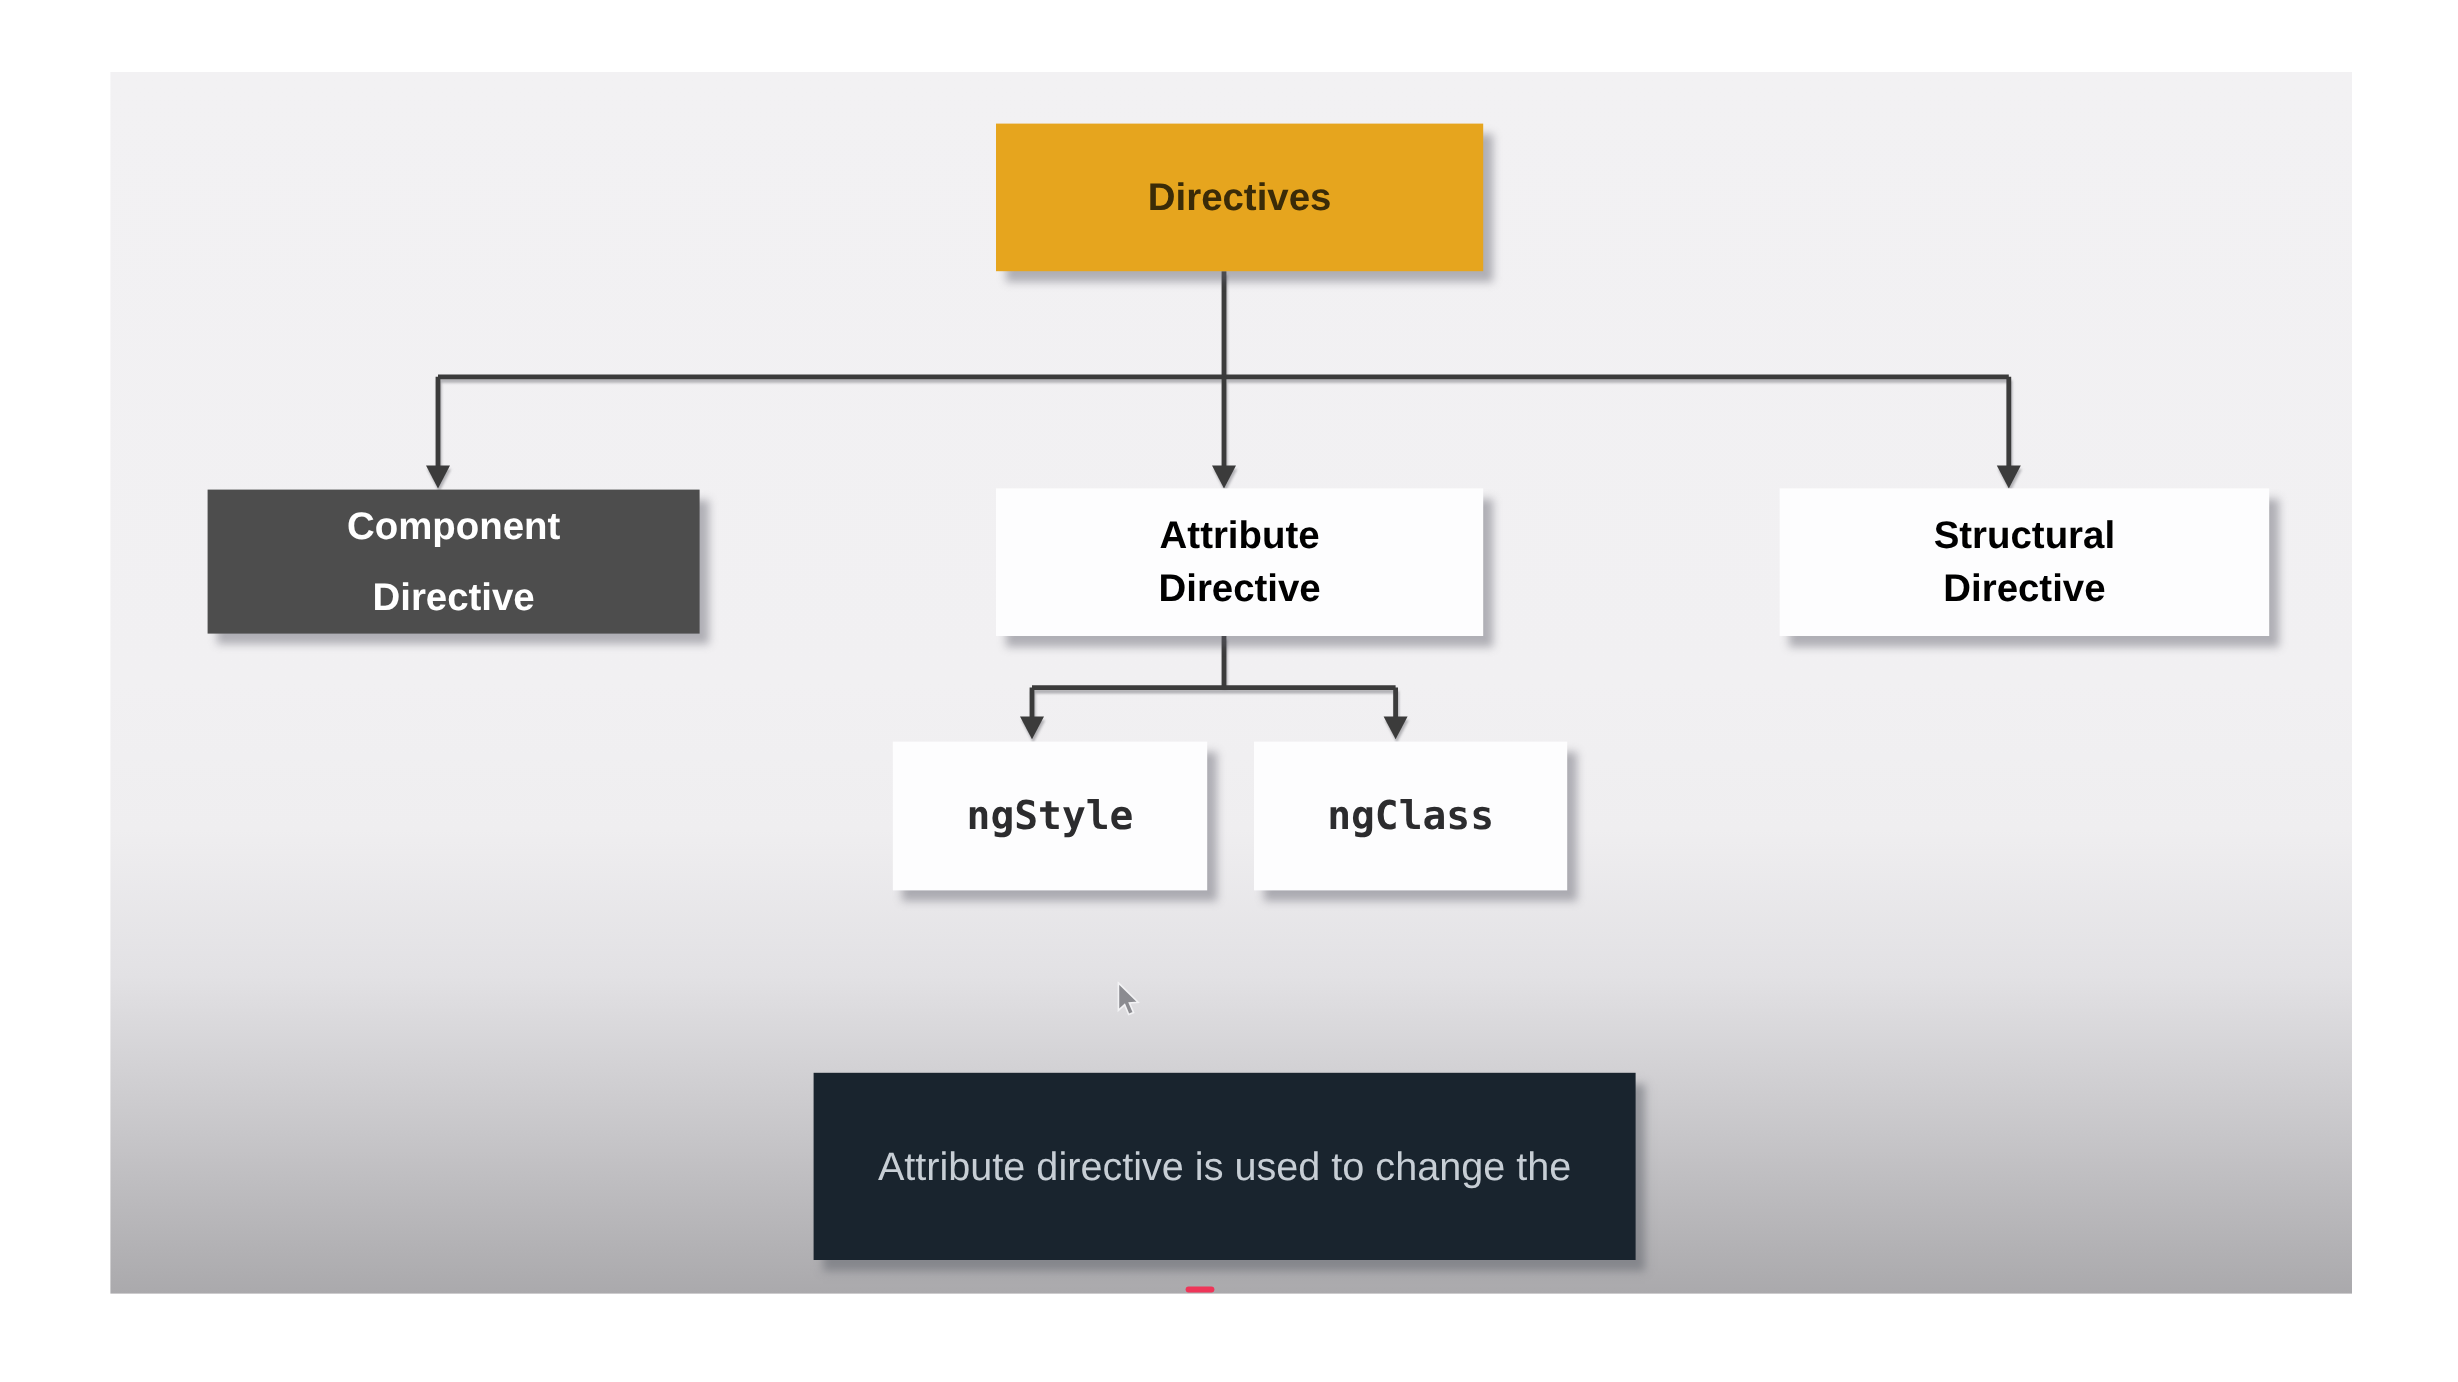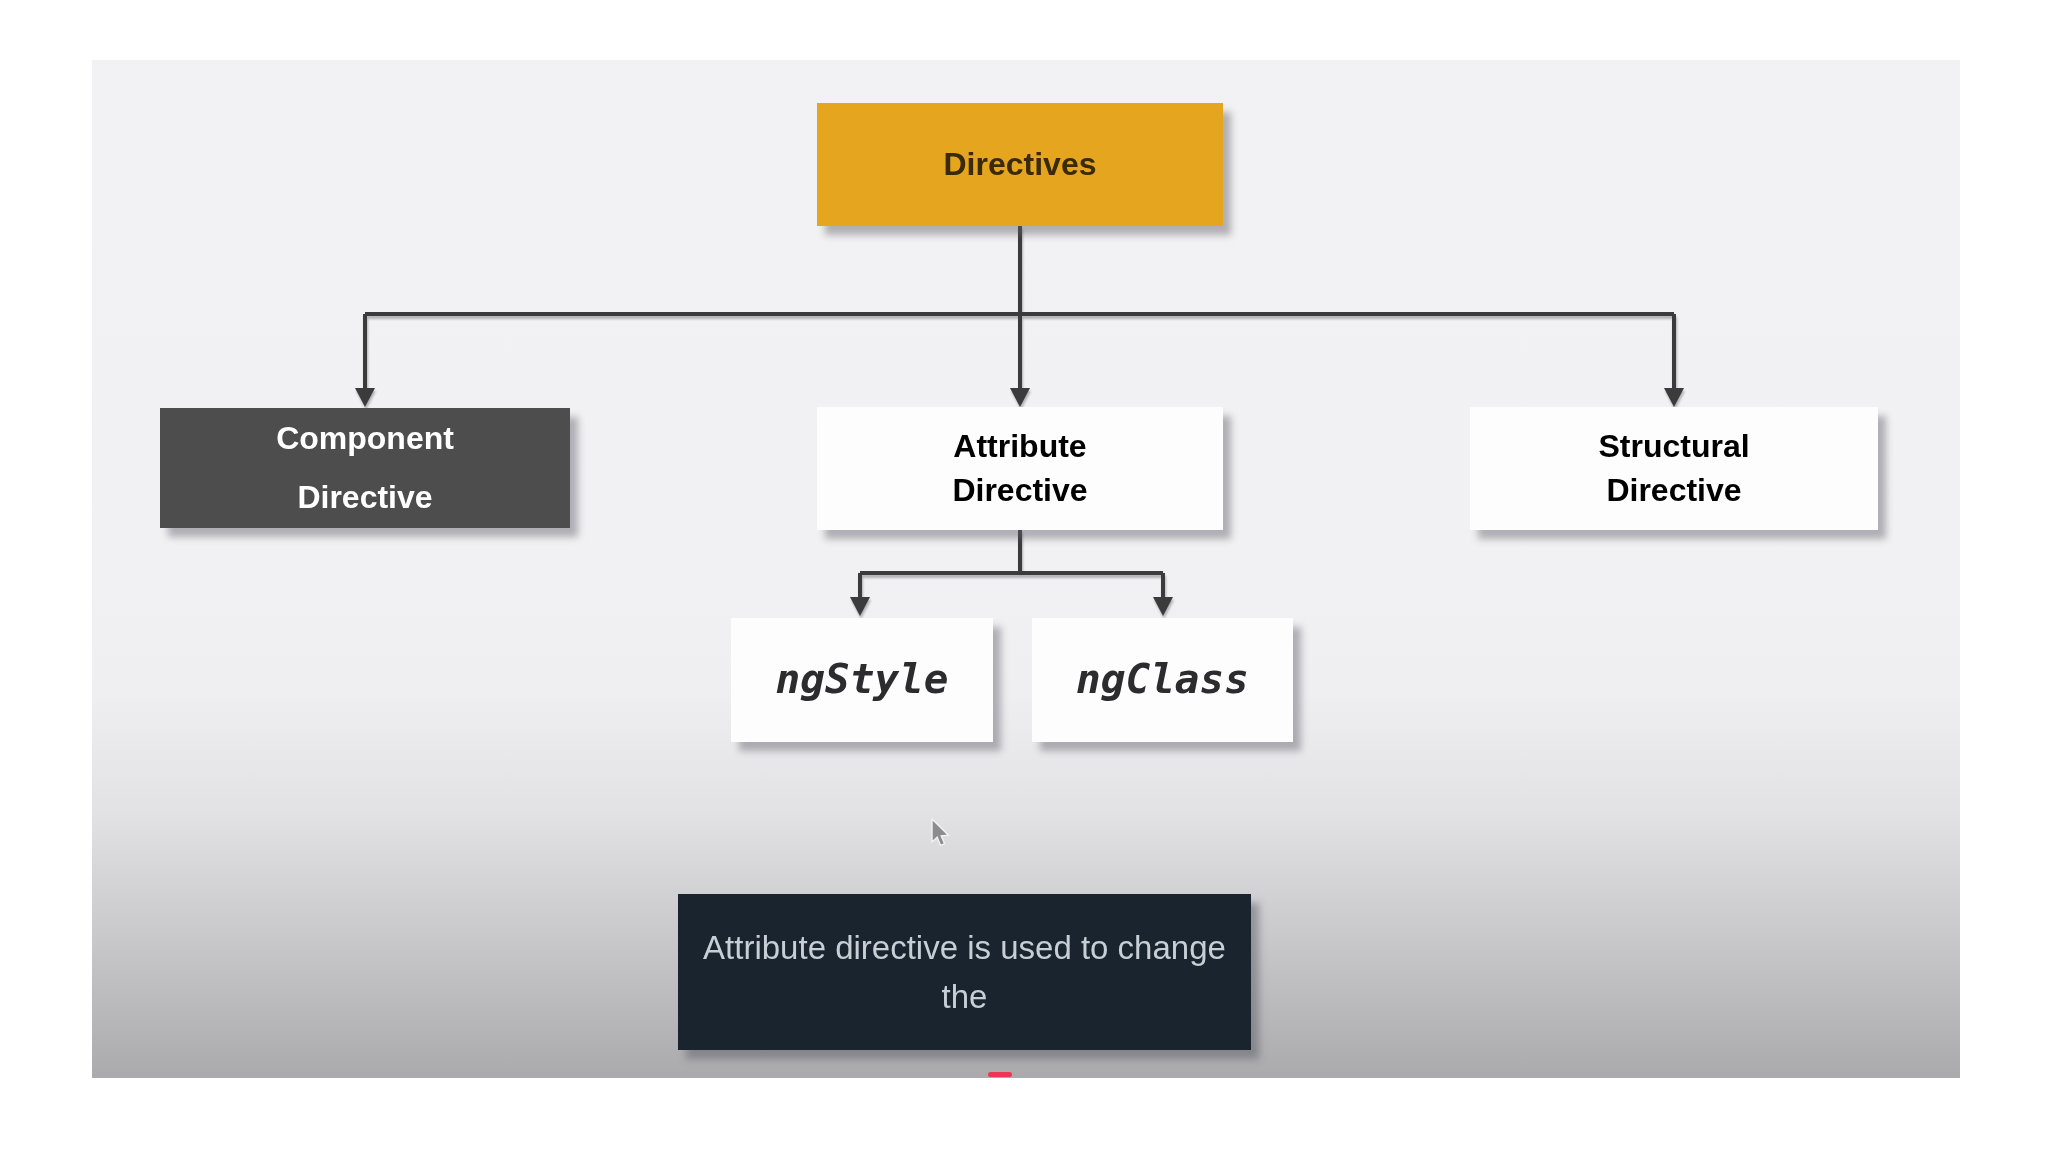--- a/index.html
+++ b/index.html
@@ -36,49 +36,49 @@
     position: absolute;
     display: flex;
     flex-direction: column;
     align-items: center;
     justify-content: center;
     text-align: center;
     font-weight: bold;
     font-size: 32px;
     line-height: 1.35;
     box-shadow: 8px 9px 7px rgba(96, 96, 106, 0.45);
+    margin-left: 13px;
   }
   .node-root {
     left: 725px; top: 43px; width: 406px; height: 123px;
     background: #e6a51e;
     color: #3a2b08;
   }
   .node-dark {
     left: 68px; top: 348px; width: 410px; height: 120px;
     background: #4d4d4d;
     color: #ffffff;
     gap: 16px;
   }
   .node-white {
     background: #fdfdfe;
     color: #000000;
   }
   .node-attribute  { left: 725px;  top: 347px; width: 406px; height: 123px; }
   .node-structural { left: 1378px; top: 347px; width: 408px; height: 123px; }
   .node-mono {
     font-family: "DejaVu Sans Mono", monospace;
-    font-size: 41px;
+    font-size: 33px;
     color: #2c2c2e;
-    font-style: italic;
   }
   .node-ngstyle { left: 639px; top: 558px; width: 262px; height: 124px; }
   .node-ngclass { left: 940px; top: 558px; width: 261px; height: 124px; }
   .note-box {
     position: absolute;
-    left: 586px; top: 834px; width: 573px; height: 156px;
+    left: 586px; top: 834px; width: 685px; height: 156px;
     background: #19242e;
     color: #c7ced5;
     display: flex;
     flex-direction: column;
     align-items: center;
     justify-content: center;
     text-align: center;
     font-size: 33px;
     line-height: 1.5;
     box-shadow: 8px 9px 7px rgba(92, 96, 104, 0.5);

